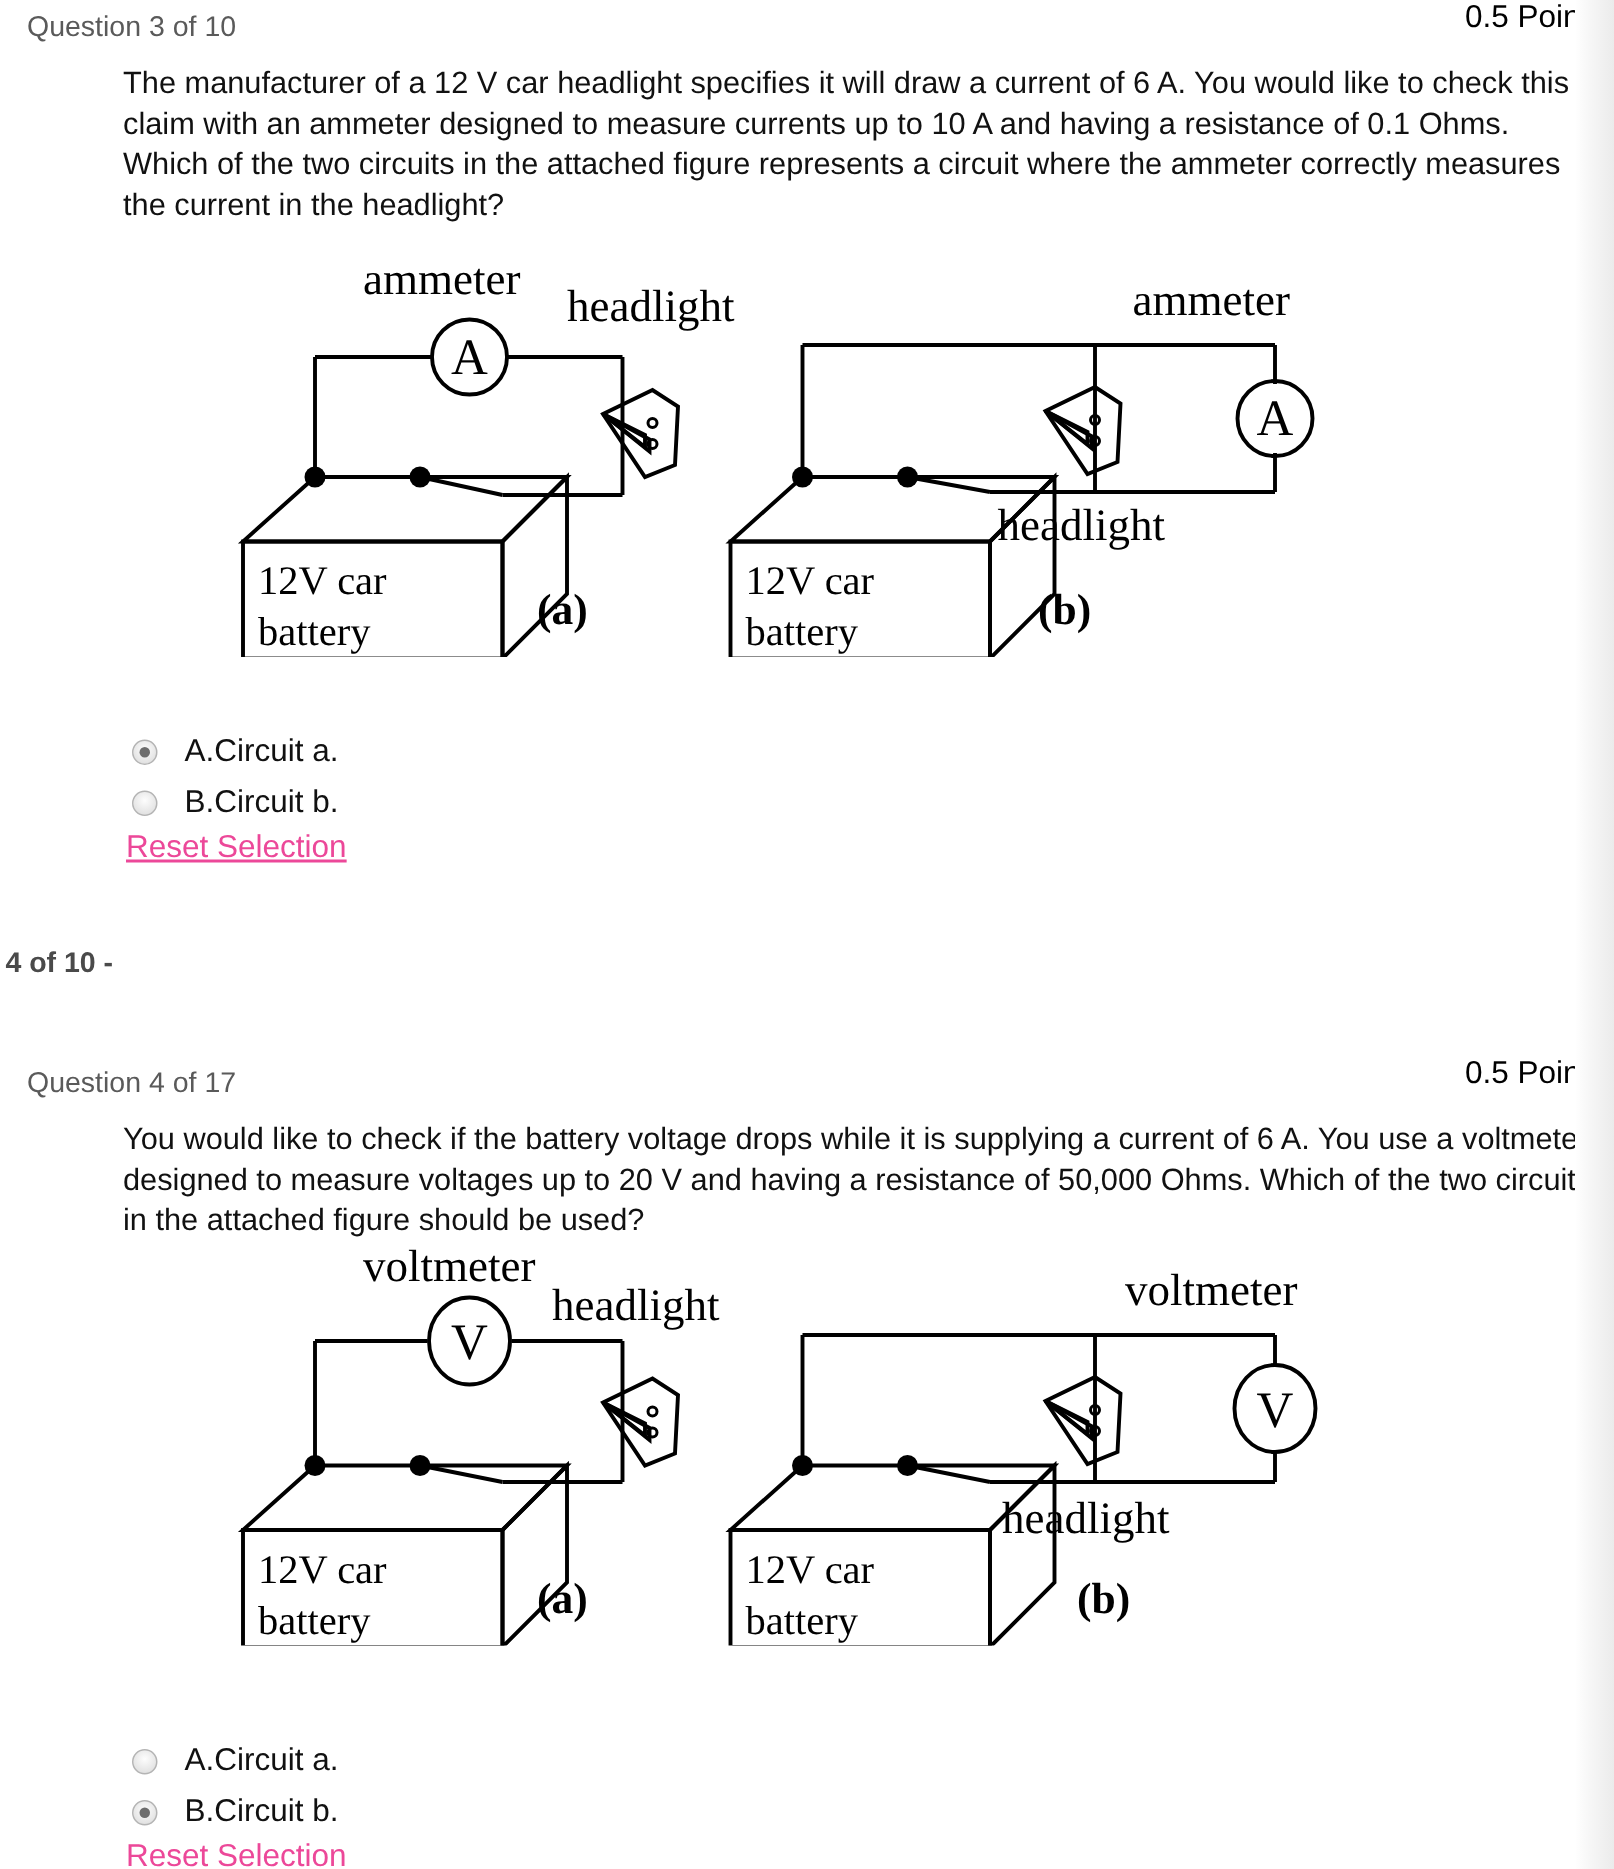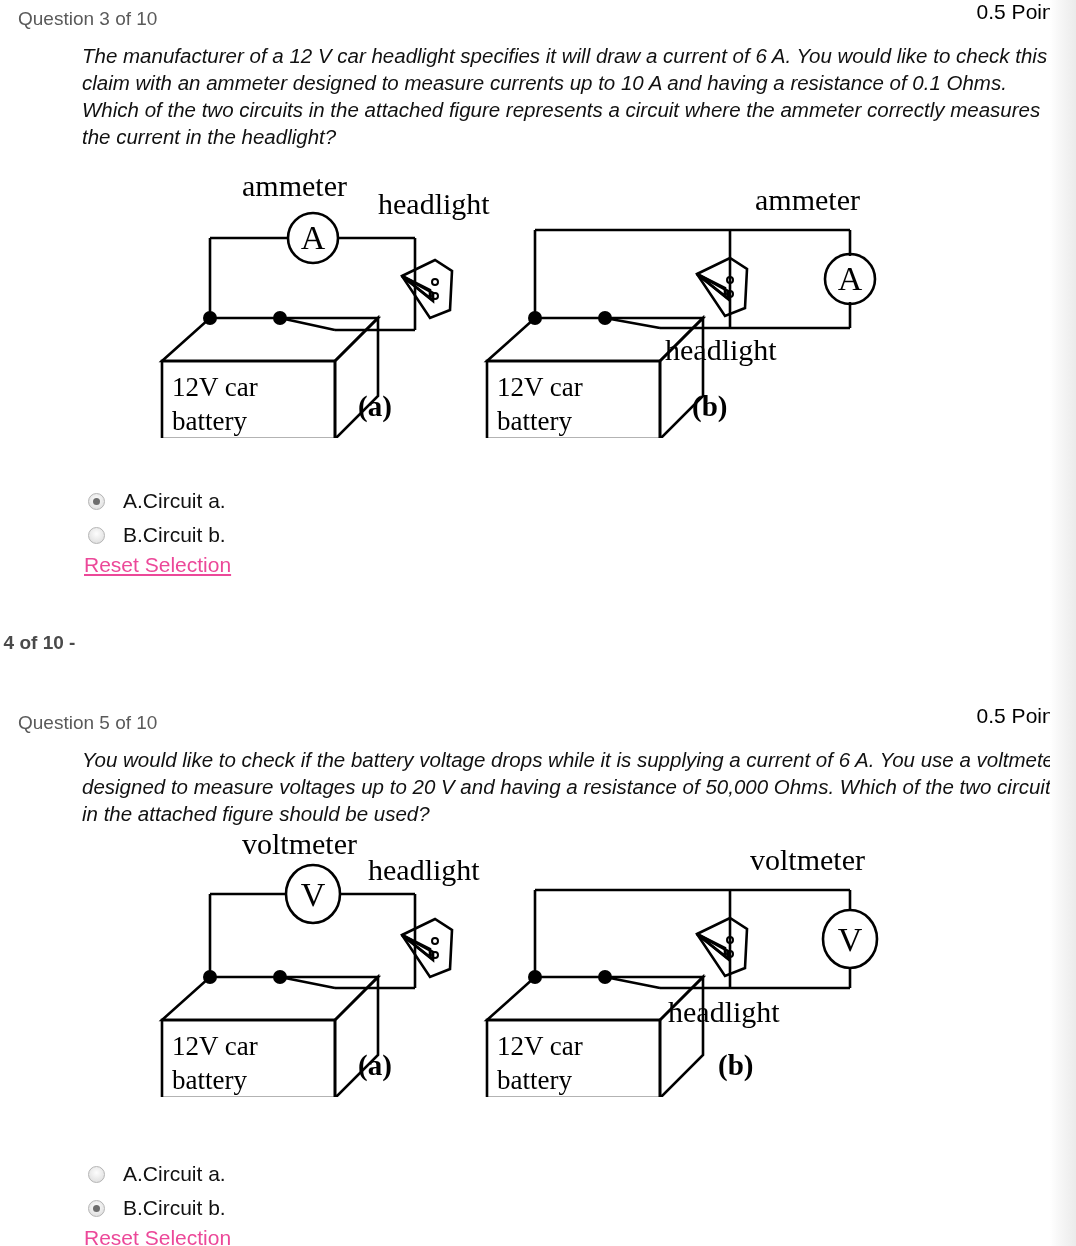--- a/index.html
+++ b/index.html
@@ -52,21 +52,20 @@
     color: #000000;
     white-space: nowrap;
   }
   .q-text {
     position: absolute;
     left: 82px;
     width: 980px;
     font-size: 20.5px;
     line-height: 27px;
     color: #111111;
-    font-style: italic;
   }
 
   .divider-text {
     position: absolute;
     left: -8px;
     font-size: 19px;
     font-weight: bold;
     color: #4a4a4a;
     white-space: nowrap;
   }
@@ -227,21 +226,21 @@
     <div class="reset-wrap" style="top:553px;">
       <span class="reset-link">Reset Selection</span>
     </div>
   </div>
 
   <div class="divider-text" style="top:632px;">t 4 of 10 -</div>
 
   <div class="q-block" style="top:704px;height:542px;">
 
     <div class="q-header">
-      <div class="q-number">Question 5 of 10</div>
+      <div class="q-number">Question 4 of 17</div>
       <div class="q-points">0.5 Points</div>
     </div>
 
     <div class="q-text" style="top:42px;">You would like to check if the battery voltage drops while it is supplying a current of 6 A. You use a voltmeter designed to measure voltages up to 20 V and having a resistance of 50,000 Ohms. Which of the two circuits in the attached figure should be used?</div>
 
     <div class="figure" style="left:130px; top:128px; width:800px; height:265px;">
       <svg width="800" height="265" viewBox="0 0 800 265" xmlns="http://www.w3.org/2000/svg">
         <g fill="none" stroke="#000000" stroke-width="2.6">
 
           <path d="M80,62 L155,62"></path>

